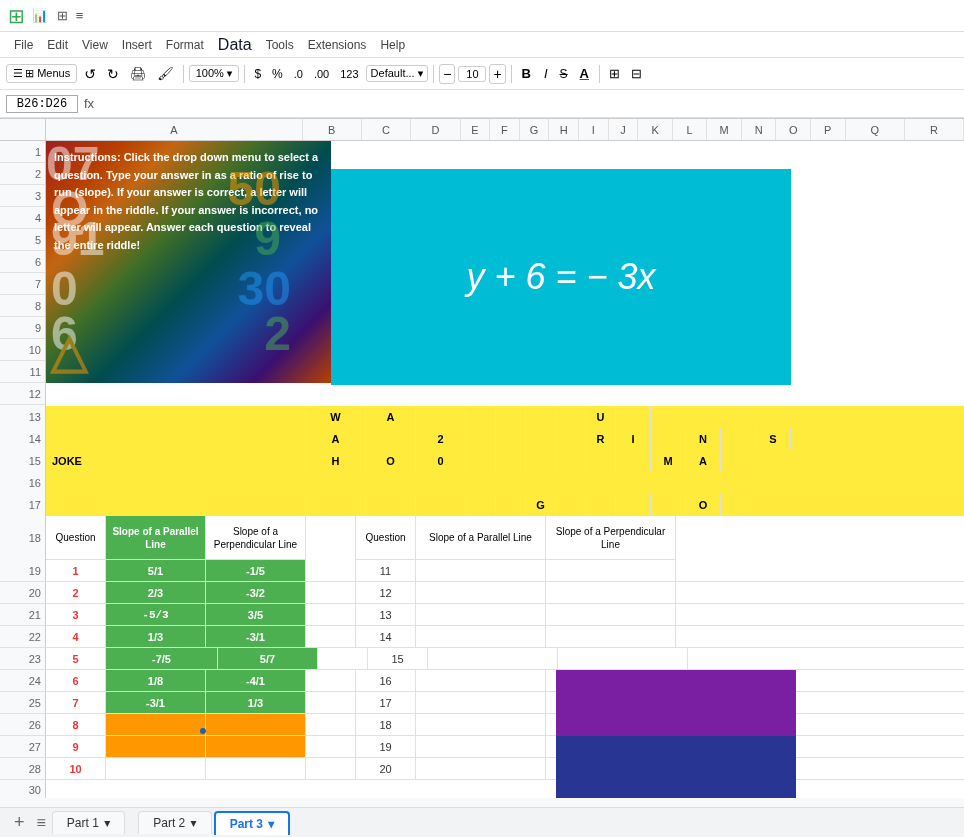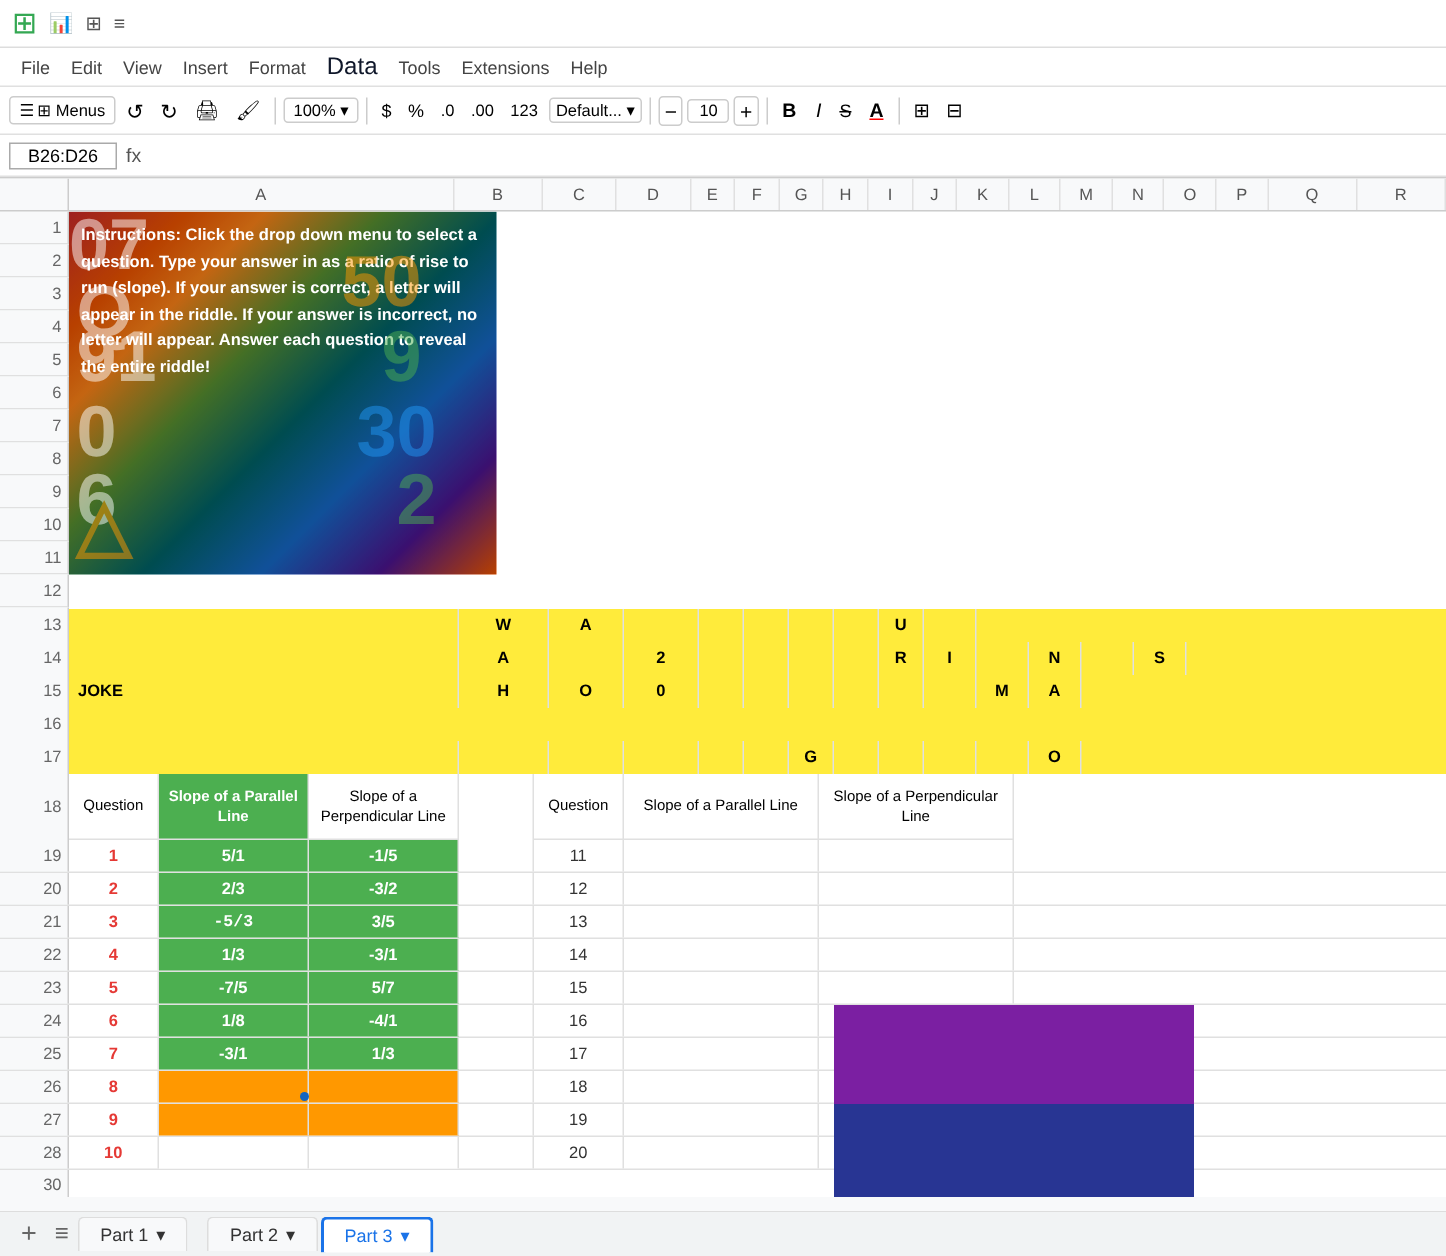--- a/index.html
+++ b/index.html
@@ -80,21 +80,21 @@
   <span style="font-size:13px; font-weight:bold; padding:2px 5px; cursor:pointer;">B</span>
   <span style="font-size:13px; font-style:italic; padding:2px 5px; cursor:pointer;">I</span>
   <span style="font-size:12px; padding:2px 4px; cursor:pointer; text-decoration:line-through;">S</span>
   <span style="font-size:13px; font-weight:bold; padding:2px 5px; cursor:pointer; text-decoration: underline; text-decoration-color: red;">A</span>
   <div style="width:1px; height:18px; background:#ccc; margin:0 2px;"></div>
   <span style="font-size:13px; padding:2px 4px; cursor:pointer;">⊞</span>
   <span style="font-size:13px; padding:2px 4px; cursor:pointer;">⊟</span>
 </div>
 
 <div id="formulabar" style="background:#fff; padding:2px 6px; display:flex; align-items:center; gap:6px; height:28px; border-bottom:1px solid #e0e0e0;">
-  <input type="text" style="border: 1px solid rgb(170, 170, 170); padding: 1px 6px; font-size: 12px; width: 72px; text-align: center;" value="B26:D26">
+  <input type="text" style="border: 1px solid rgb(170, 170, 170); padding: 1px 6px; font-size: 12px; width: 72px; text-align: center; font-family: Liberation Mono, monospace;" value="B26:D26">
   <span style="color:#555; font-size:13px;">fx</span>
   <input type="text" style="flex: 1 1 0%; border: none; font-size: 12px; outline: none; padding: 1px 4px;" value="">
 </div>
 
 <div id="sheet-table" style="position:relative; width:964px; height:680px; overflow:hidden; background:#fff;">
 
   <div style="position:absolute; top:0; left:0; right:0; height:22px; background:#f8f9fa; border-bottom:1px solid #ccc; display:flex; z-index:10;">
     <div style="width:46px; min-width:46px; border-right:1px solid #ccc;"></div>
     <div style="width:260px; text-align:center; font-size:11px; color:#555; line-height:22px; border-right:1px solid #e0e0e0; font-weight:500;">A</div>
     <div style="width:60px; text-align:center; font-size:11px; color:#555; line-height:22px; border-right:1px solid #e0e0e0; font-weight:500;">B</div>
@@ -137,20 +137,23 @@
       <span style="font-size:48px; font-weight:bold; color:#fff; position:absolute; top:120px; left:5px;">0</span>
       <span style="font-size:48px; font-weight:bold; color:#2196f3; position:absolute; top:120px; right:40px;">30</span>
       <span style="font-size:48px; font-weight:bold; color:#fff; position:absolute; top:165px; left:5px;">6</span>
       <span style="font-size:48px; font-weight:bold; color:#4caf50; position:absolute; top:165px; right:40px;">2</span>
       <span style="font-size:48px; font-weight:bold; color:#ff9800; position:absolute; bottom:5px; left:5px;">△</span>
     </div>
   </div>
 
 
 
+  <div style="position:absolute; top:50px; left:331px; width:460px; height:216px; background:#00bcd4; color:white; font-size:36px; font-style:italic; display:flex; align-items:center; justify-content:center; z-index:5;">
+    <span>y + 6 = − 3x</span>
+  </div>
 
   <div style="position:absolute; top:287px; left:0; right:0; height:22px; background:#ffeb3b; z-index:4; display:flex; align-items:center;">
     <div style="width:46px; min-width:46px; background:#f8f9fa; border-right:1px solid #ccc; text-align:right; padding-right:4px; font-size:11px; color:#666; height:100%; display:flex; align-items:center; justify-content:flex-end;">13</div>
     <div style="flex:1; height:100%; display:flex; align-items:center;">
       <div style="width:260px; border-right:1px solid #e0e0e0; padding:0 4px; font-size:11px; height:100%; display:flex; align-items:center;"></div>
       <div style="width:60px; border-right:1px solid #e0e0e0; text-align:center; font-size:11px; height:100%; display:flex; align-items:center; justify-content:center; font-weight:bold;">W</div>
       <div style="width:50px; border-right:1px solid #e0e0e0; text-align:center; font-size:11px; height:100%; display:flex; align-items:center; justify-content:center; font-weight:bold;">A</div>
       <div style="width:50px; border-right:1px solid #e0e0e0; height:100%;"></div>
       <div style="width:30px; border-right:1px solid #e0e0e0; height:100%;"></div>
       <div style="width:30px; border-right:1px solid #e0e0e0; height:100%;"></div>
@@ -291,21 +294,21 @@
         <div style="width: 100px; border-right: 1px solid rgb(224, 224, 224); font-size: 11px; text-align: center; display: flex; align-items: center; justify-content: center; font-weight: bold; color: white; background: rgb(76, 175, 80);">1/3</div>
         <div style="width: 100px; border-right: 1px solid rgb(224, 224, 224); font-size: 11px; text-align: center; display: flex; align-items: center; justify-content: center; font-weight: bold; background: rgb(76, 175, 80); color: white;">-3/1</div>
         <div style="width: 50px; border-right: 1px solid rgb(224, 224, 224);"></div>
         <div style="width: 60px; border-right: 1px solid rgb(224, 224, 224); font-size: 11px; text-align: center; display: flex; align-items: center; justify-content: center; color: rgb(51, 51, 51);">14</div>
         <div style="width: 130px; border-right: 1px solid rgb(224, 224, 224); font-size: 11px; text-align: center; display: flex; align-items: center; justify-content: center;"></div>
         <div style="width: 130px; border-right: 1px solid rgb(224, 224, 224); font-size: 11px; text-align: center; display: flex; align-items: center; justify-content: center;"></div>
       </div>
       <div style="position: absolute; top: 88px; left: 0px; right: 0px; height: 22px; display: flex; align-items: stretch; border-bottom: 1px solid rgb(224, 224, 224);">
         <div style="width: 46px; min-width: 46px; background: rgb(248, 249, 250); border-right: 1px solid rgb(204, 204, 204); text-align: right; padding-right: 4px; font-size: 11px; color: rgb(102, 102, 102); display: flex; align-items: center; justify-content: flex-end;">23</div>
         <div style="width: 60px; border-right: 1px solid rgb(224, 224, 224); font-size: 11px; text-align: center; display: flex; align-items: center; justify-content: center; color: rgb(229, 57, 53); font-weight: bold;">5</div>
-        <div style="width: 100px; border-right: 1px solid rgb(224, 224, 224); font-size: 11px; text-align: center; display: flex; align-items: center; justify-content: center; font-weight: bold; color: white; background: rgb(76, 175, 80);">-7/5</div>
+        <div style="width: 112px; border-right: 1px solid rgb(224, 224, 224); font-size: 11px; text-align: center; display: flex; align-items: center; justify-content: center; font-weight: bold; color: white; background: rgb(76, 175, 80);">-7/5</div>
         <div style="width: 100px; border-right: 1px solid rgb(224, 224, 224); font-size: 11px; text-align: center; display: flex; align-items: center; justify-content: center; font-weight: bold; background: rgb(76, 175, 80); color: white;">5/7</div>
         <div style="width: 50px; border-right: 1px solid rgb(224, 224, 224);"></div>
         <div style="width: 60px; border-right: 1px solid rgb(224, 224, 224); font-size: 11px; text-align: center; display: flex; align-items: center; justify-content: center; color: rgb(51, 51, 51);">15</div>
         <div style="width: 130px; border-right: 1px solid rgb(224, 224, 224); font-size: 11px; text-align: center; display: flex; align-items: center; justify-content: center;"></div>
         <div style="width: 130px; border-right: 1px solid rgb(224, 224, 224); font-size: 11px; text-align: center; display: flex; align-items: center; justify-content: center;"></div>
       </div>
       <div style="position: absolute; top: 110px; left: 0px; right: 0px; height: 22px; display: flex; align-items: stretch; border-bottom: 1px solid rgb(224, 224, 224);">
         <div style="width: 46px; min-width: 46px; background: rgb(248, 249, 250); border-right: 1px solid rgb(204, 204, 204); text-align: right; padding-right: 4px; font-size: 11px; color: rgb(102, 102, 102); display: flex; align-items: center; justify-content: flex-end;">24</div>
         <div style="width: 60px; border-right: 1px solid rgb(224, 224, 224); font-size: 11px; text-align: center; display: flex; align-items: center; justify-content: center; color: rgb(229, 57, 53); font-weight: bold;">6</div>
         <div style="width: 100px; border-right: 1px solid rgb(224, 224, 224); font-size: 11px; text-align: center; display: flex; align-items: center; justify-content: center; font-weight: bold; color: white; background: rgb(76, 175, 80);">1/8</div>
@@ -400,17 +403,17 @@
   <span style="font-size:18px; color:#666; cursor:pointer; padding:2px 6px;">+</span>
   <span style="font-size:16px; color:#666; cursor:pointer; padding:2px 6px;">≡</span>
   <div style="padding:4px 14px; font-size:12px; cursor:pointer; border:1px solid #ddd; border-bottom:none; background:#f8f9fa; color:#333; border-radius:4px 4px 0 0; margin-right:13px;">
     <span>Part 1</span>
     <span style="margin-left:2px;">▾</span>
   </div>
   <div style="padding:4px 14px; font-size:12px; cursor:pointer; border:1px solid #ddd; border-bottom:none; background:#f8f9fa; color:#333; border-radius:4px 4px 0 0; margin-right:2px;">
     <span>Part 2</span>
     <span style="margin-left:2px;">▾</span>
   </div>
-  <div style="padding:4px 14px; font-size:12px; cursor:pointer; border:2px solid #1a73e8; border-bottom:none; background:#fff; color:#1a73e8; border-radius:4px 4px 0 0; font-weight:400; margin-right:2px;">
+  <div style="padding:4px 14px; font-size:12px; cursor:pointer; border:2px solid #1a73e8; border-bottom:none; background:#fff; color:#1a73e8; border-radius:4px 4px 0 0; font-weight:700; margin-right:2px;">
     <span>Part 3</span>
     <span style="margin-left:2px;">▾</span>
   </div>
 </div>
 
 </body></html>

